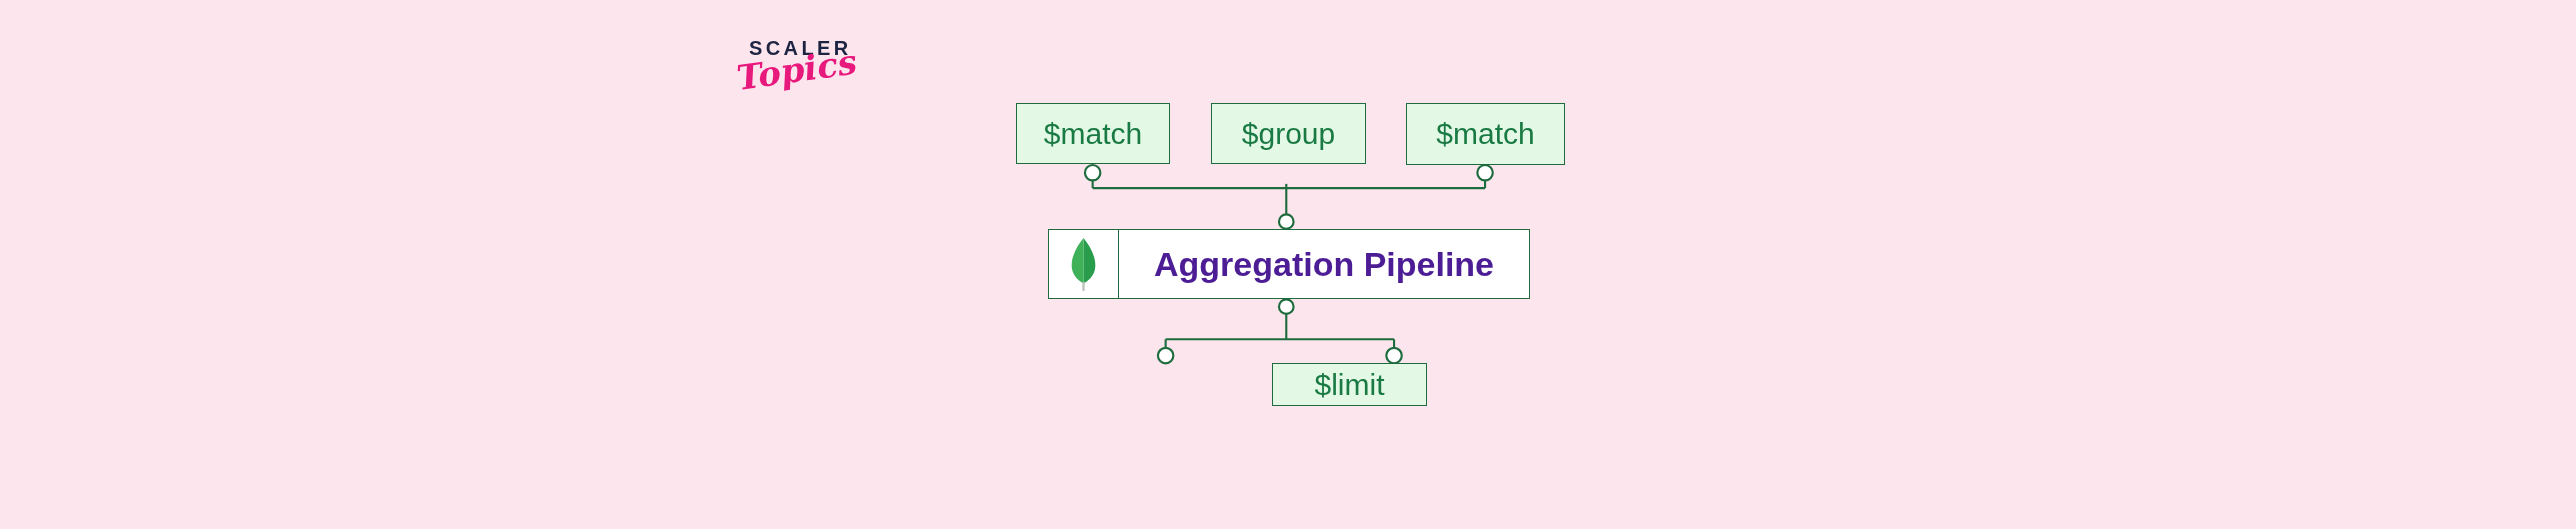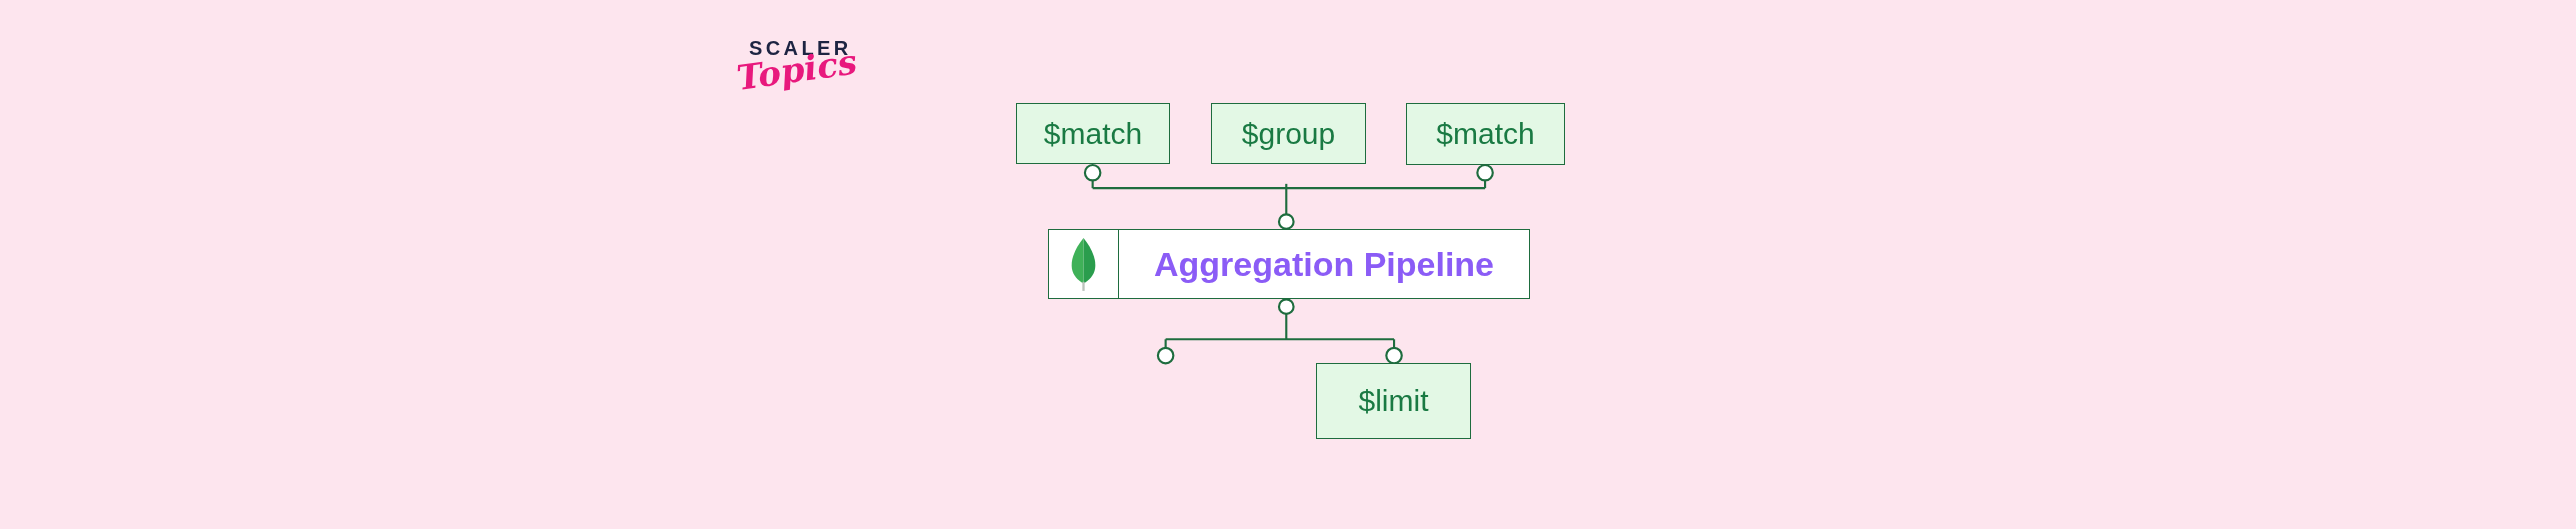--- a/index.html
+++ b/index.html
@@ -73,21 +73,21 @@
     align-items: center;
     justify-content: center;
     color: #1a7a43;
     font-size: 30px;
     font-weight: 400;
   }
   #node-match   { left: 1016px; top: 103px; width: 154px; height: 61px; }
   #node-group   { left: 1211px; top: 103px; width: 155px; height: 61px; }
   #node-sort    { left: 1406px; top: 103px; width: 159px; height: 62px; }
   #node-project { left: 1088px; top: 364px; width: 155px; height: 60px; }
-  #node-limit   { left: 1316px; top: 363px; width: 155px; height: 76px; }
+  #node-limit   { left: 1272px; top: 363px; width: 155px; height: 43px; }
 
   .center-node {
     position: absolute;
     left: 1048px;
     top: 229px;
     width: 482px;
     height: 70px;
     box-sizing: border-box;
     background: #ffffff;
     border: 1.7px solid #1e6c3e;
@@ -100,21 +100,21 @@
     border-right: 1.7px solid #1e6c3e;
     display: flex;
     align-items: center;
     justify-content: center;
   }
   .center-node .title-cell {
     flex: 1;
     display: flex;
     align-items: center;
     justify-content: center;
-    color: #8b5cf6;
+    color: #4c1d95;
     font-size: 34px;
     font-weight: 700;
   }
 </style>
 </head>
 <body>
 
 <div id="canvas">
 
   <div class="logo">

